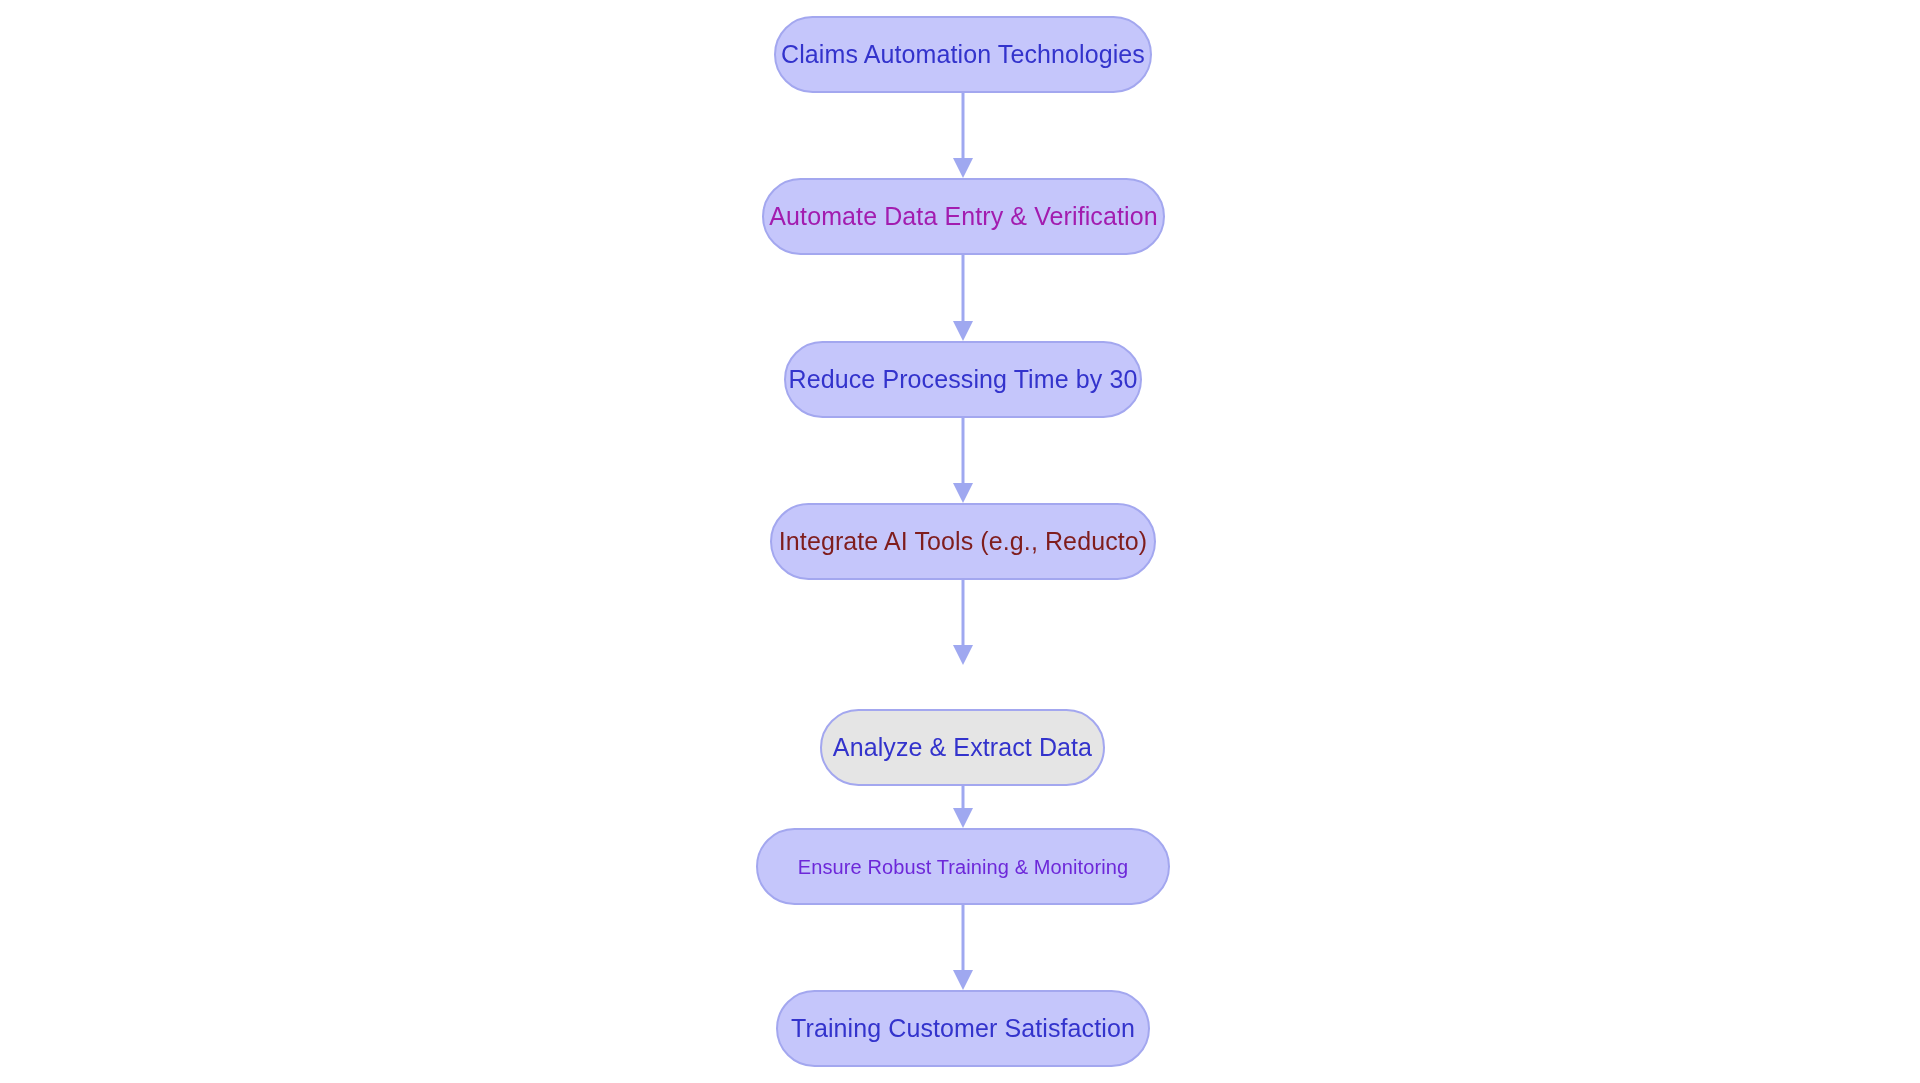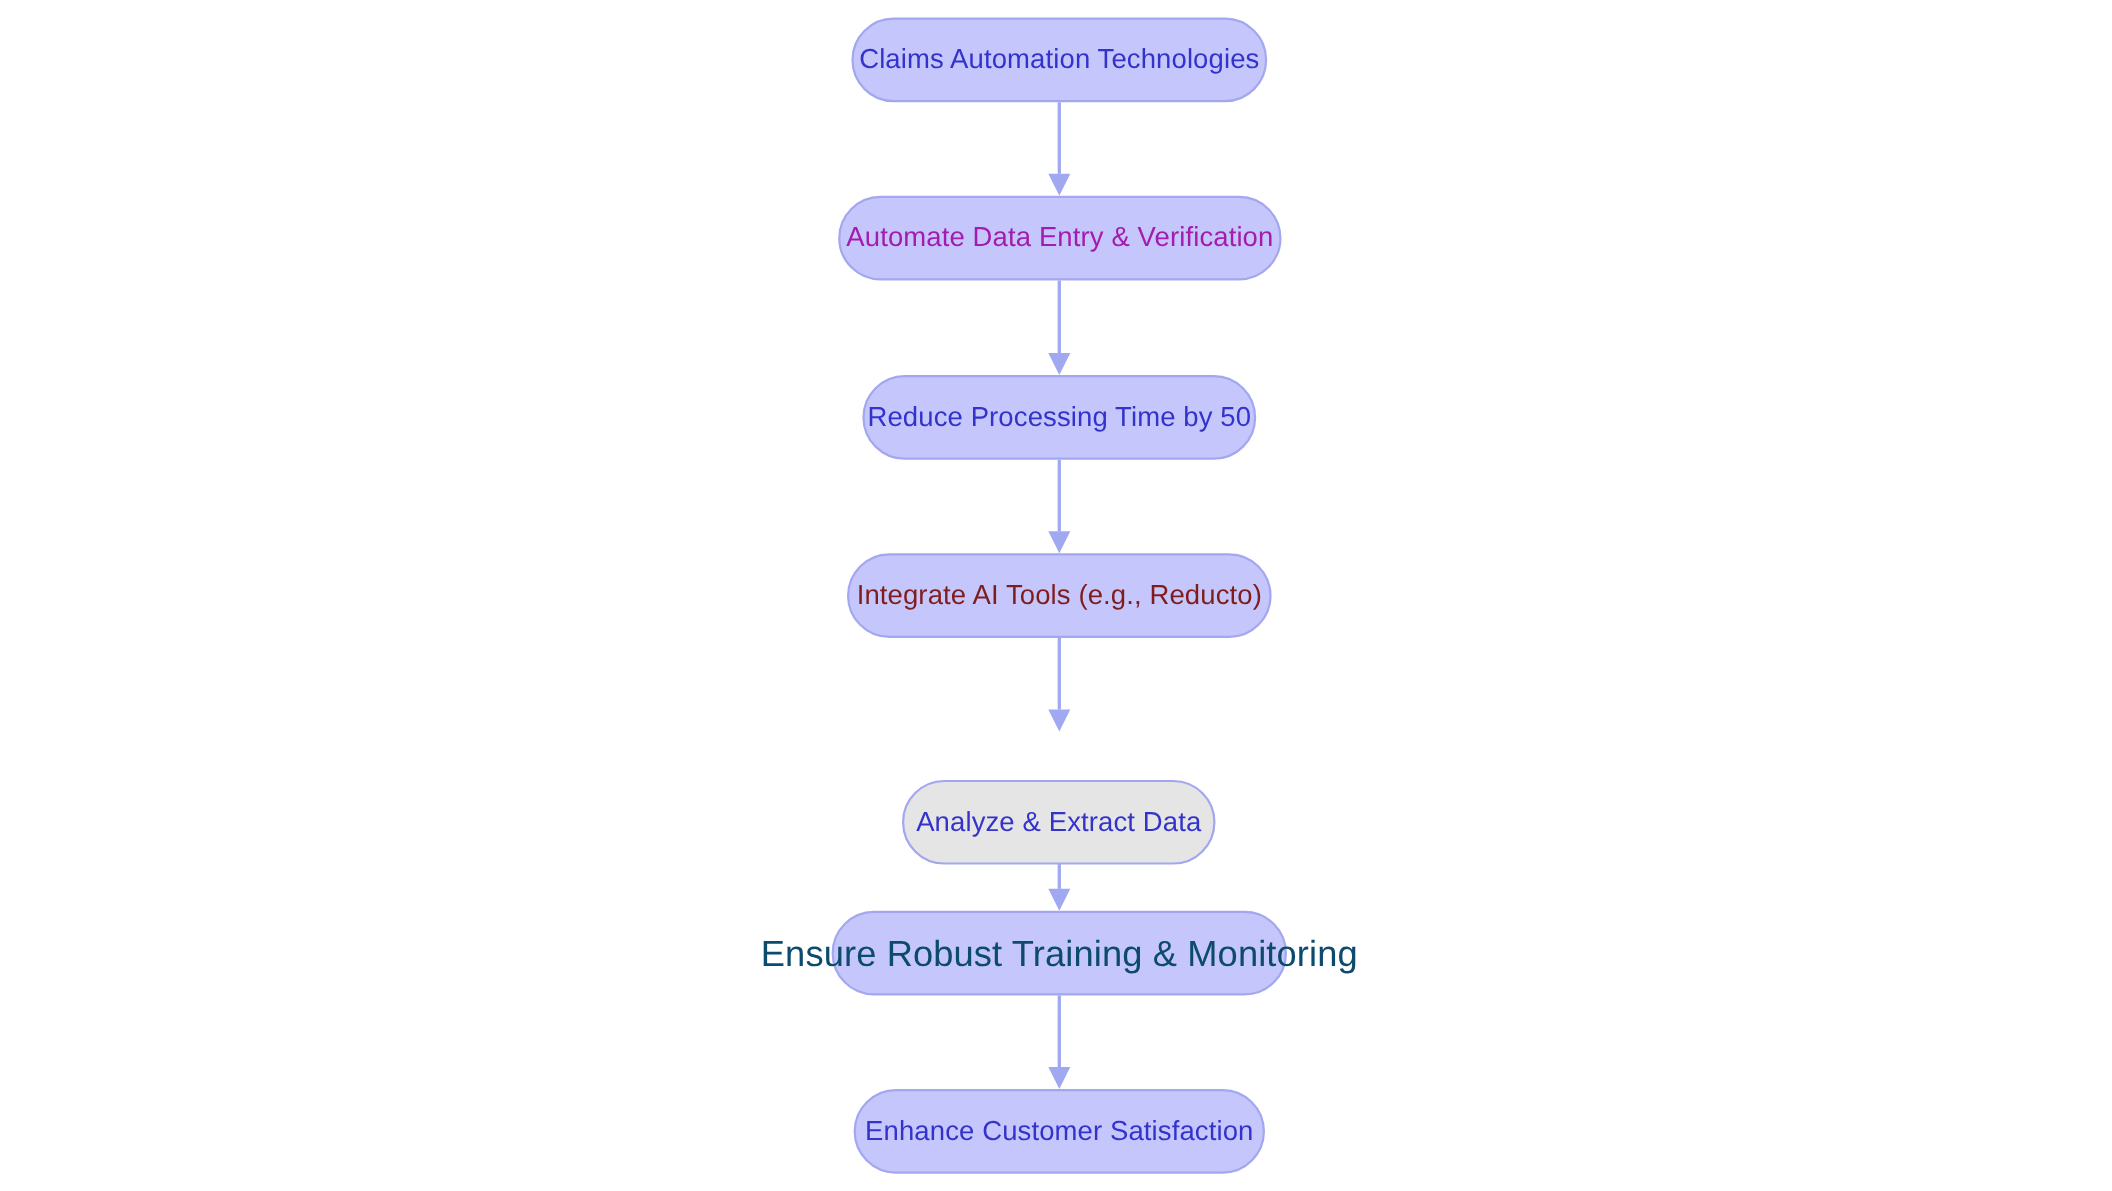--- a/index.html
+++ b/index.html
@@ -89,29 +89,29 @@
     </svg>
 
   <div id="node-layer">
       <div class="node" id="n1" style="left: 774px; top: 16px; width: 378px; height: 77px; background: rgb(197, 198, 251); border-color: rgb(163, 167, 239); border-width: 2px;">
         <span class="node-label" style="color: rgb(51, 51, 204); font-size: 25px;">Claims Automation Technologies</span>
       </div>
       <div class="node" id="n2" style="left: 762px; top: 178px; width: 403px; height: 77px; background: rgb(197, 198, 251); border-color: rgb(163, 167, 239); border-width: 2px;">
         <span class="node-label" style="color: #a21caf; font-size: 25px;">Automate Data Entry &amp; Verification</span>
       </div>
       <div class="node" id="n3" style="left: 784px; top: 341px; width: 358px; height: 77px; background: rgb(197, 198, 251); border-color: rgb(163, 167, 239); border-width: 2px;">
-        <span class="node-label" style="color: rgb(51, 51, 204); font-size: 25px;">Reduce Processing Time by 50</span>
+        <span class="node-label" style="color: rgb(51, 51, 204); font-size: 25px;">Reduce Processing Time by 30</span>
       </div>
       <div class="node" id="n4" style="left: 770px; top: 503px; width: 386px; height: 77px; background: rgb(197, 198, 251); border-color: rgb(163, 167, 239); border-width: 2px;">
         <span class="node-label" style="color: #7f1d1d; font-size: 25px;">Integrate AI Tools (e.g., Reducto)</span>
       </div>
       <div class="node" id="n5" style="left: 820px; top: 665px; width: 285px; height: 77px; background: #e5e5e5; border-color: rgb(163, 167, 239); border-width: 2px; margin-top: 44px;">
         <span class="node-label" style="color: rgb(51, 51, 204); font-size: 25px;">Analyze &amp; Extract Data</span>
       </div>
       <div class="node" id="n6" style="left: 756px; top: 828px; width: 414px; height: 77px; background: rgb(197, 198, 251); border-color: rgb(163, 167, 239); border-width: 2px;">
-        <span class="node-label" style="color: #0c4a6e; font-size: 33px;">Ensure Robust Training &amp; Monitoring</span>
+        <span class="node-label" style="color: #6d28d9; font-size: 20px;">Ensure Robust Training &amp; Monitoring</span>
       </div>
       <div class="node" id="n7" style="left: 776px; top: 990px; width: 374px; height: 77px; background: rgb(197, 198, 251); border-color: rgb(163, 167, 239); border-width: 2px;">
-        <span class="node-label" style="color: rgb(51, 51, 204); font-size: 25px;">Enhance Customer Satisfaction</span>
+        <span class="node-label" style="color: rgb(51, 51, 204); font-size: 25px;">Training Customer Satisfaction</span>
       </div>
     </div>
 
 </div>
 
 </body></html>

